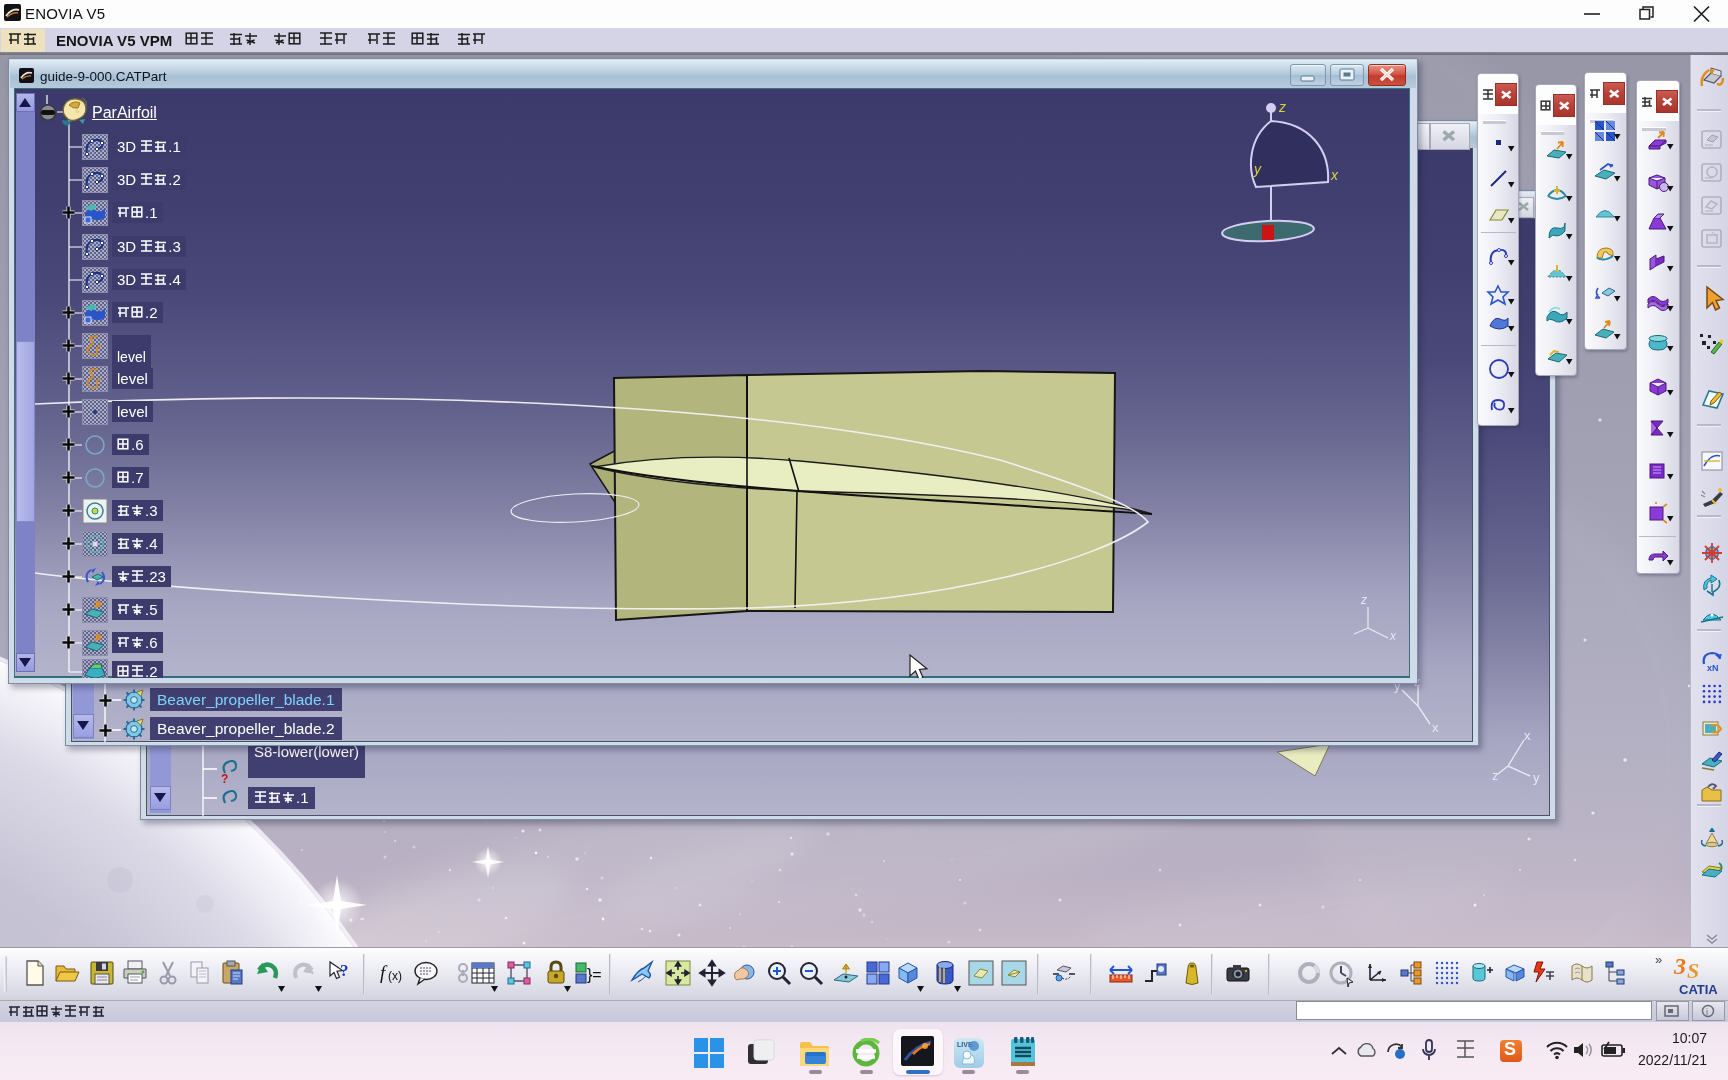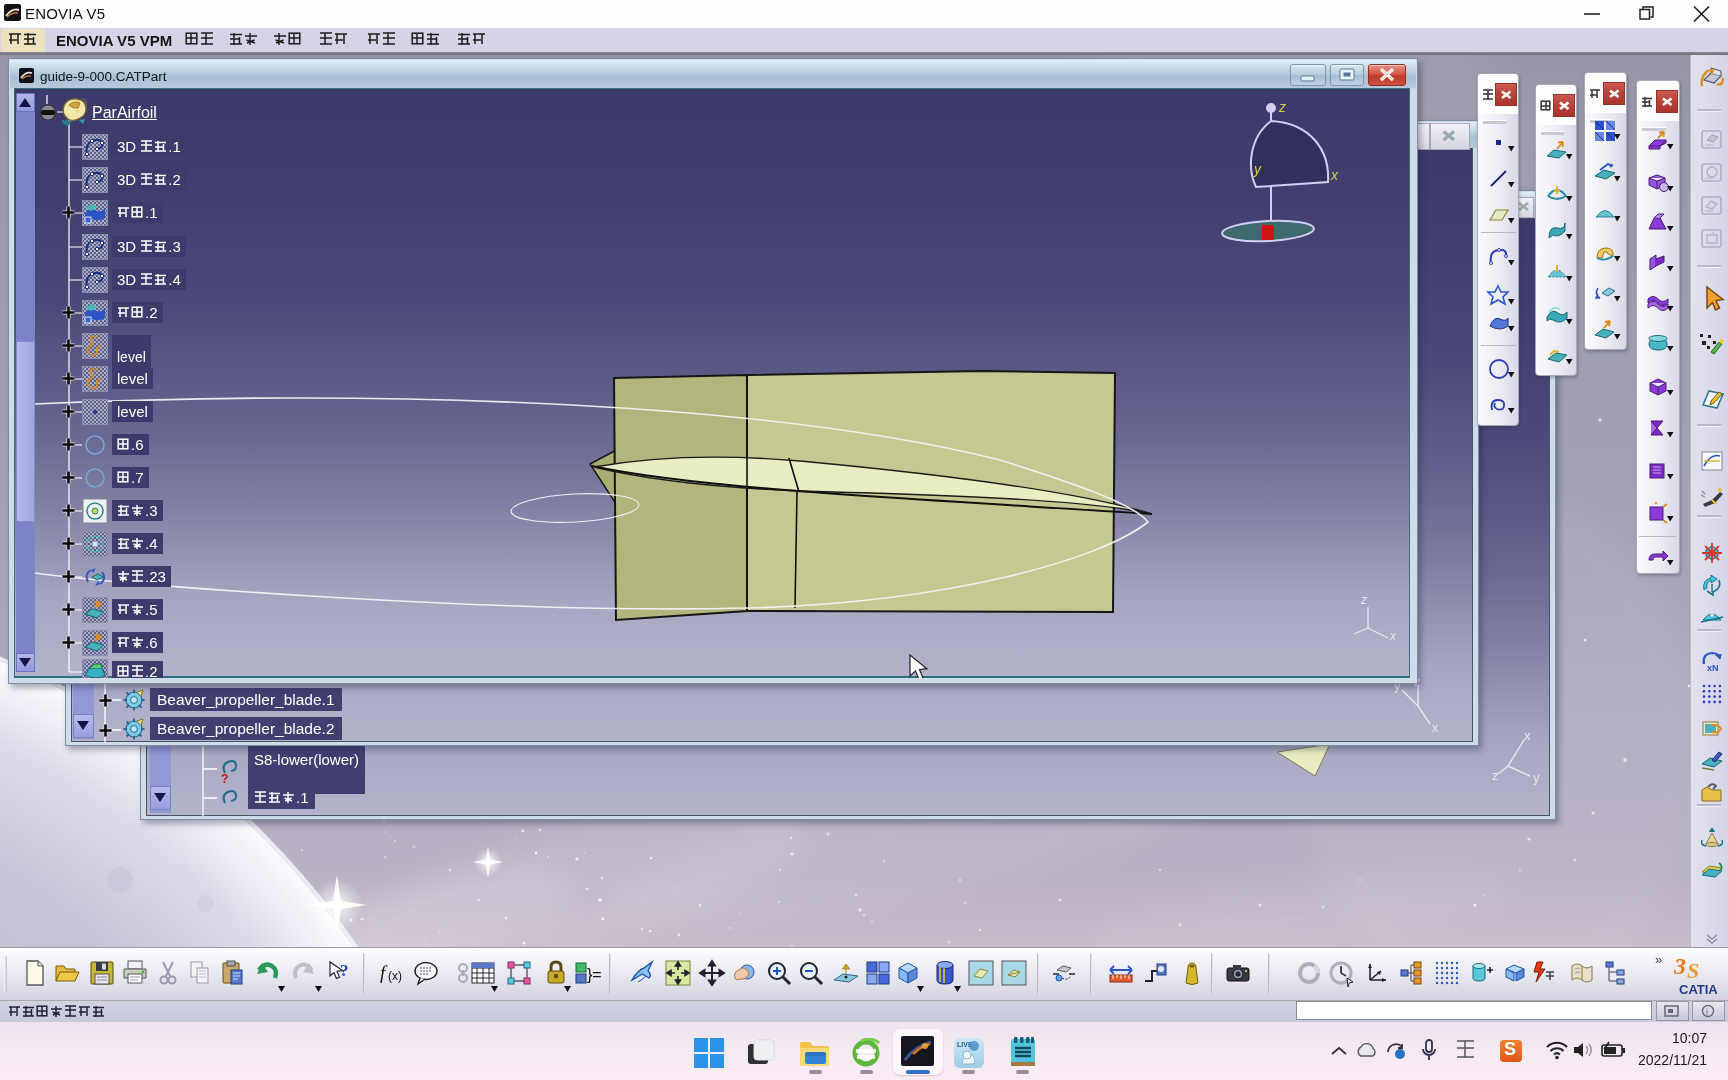--- a/index.html
+++ b/index.html
@@ -294,21 +294,21 @@
       <path d="M0 0 h12 l-6 9 z" fill="#16164a"></path>
     </svg>
 <svg class="abs" style="left:198px;top:744px;" width="200" height="72" viewBox="0 0 200 72">
       <path d="M5 0 V72 M5 25 h14 M5 54 h14" stroke="#fff" stroke-width="1.3" fill="none"></path>
     </svg>
 <svg class="abs" style="left:219px;top:757px;" width="24" height="24" viewBox="0 0 24 24">
       <path d="M6 16 Q2 8 9 5 Q16 2 17 8" stroke="#1b6f8c" stroke-width="2.2" fill="none"></path>
       <path d="M17 8 Q18 13 12 14" stroke="#1b6f8c" stroke-width="2.2" fill="none" opacity=".9"></path>
     </svg>
 <div class="abs" style="left:221px;top:772px;width:11px;height:12px;color:#cc1111;font-weight:bold;font-size:12px;">?</div>
-<div class="abs" style="left:248px;top:741px;height:37px;background:#403f70;color:#fff;font-size:15px;line-height:22px;padding:8px 6px;">S8-lower(lower)</div>
+<div class="abs" style="left:248px;top:741px;height:37px;background:#403f70;color:#fff;font-size:15px;line-height:22px;padding:0 6px;">S8-lower(lower)</div>
 <svg class="abs" style="left:219px;top:787px;" width="24" height="24" viewBox="0 0 24 24">
       <path d="M6 16 Q2 8 9 5 Q16 2 17 8" stroke="#1b6f8c" stroke-width="2.2" fill="none"></path>
       <path d="M17 8 Q18 13 12 14" stroke="#1b6f8c" stroke-width="2.2" fill="none" opacity=".9"></path>
     </svg>
 <div class="abs" style="left:248px;top:787px;height:22px;background:#403f70;color:#fff;font-size:15px;line-height:22px;padding:0 6px;"><svg width="14" height="14" viewBox="0 0 14 14" style="vertical-align:middle;position:relative;top:-1px;">
         <path d="M1 1h11M1 5h11M1 11h11M6 1v10" stroke="#fff" stroke-width="1.5" fill="none"></path>
       </svg><svg width="14" height="14" viewBox="0 0 14 14" style="vertical-align:middle;position:relative;top:-1px;">
         <path d="M1 2.5h11M1 11h11M4 1v11M1 7h9M9.5 4v7" stroke="#fff" stroke-width="1.5" fill="none"></path>
       </svg><svg width="14" height="14" viewBox="0 0 14 14" style="vertical-align:middle;position:relative;top:-1px;">
         <path d="M6 1v11M1 4h11M2.5 7L10 10M9.5 7L3 10" stroke="#fff" stroke-width="1.5" fill="none"></path>
@@ -342,21 +342,21 @@
       <path d="M7.5 1.5 V13.5 M1.5 7.5 H13.5" stroke="#0a0a0a" stroke-width="2.6"></path>
     </svg>
 <svg class="abs" style="left:122px;top:688px;" width="24" height="24" viewBox="0 0 24 24">
       <circle cx="12" cy="12" r="8" fill="#7ec8e0" stroke="#2a6a9a" stroke-width="1.2"></circle>
       <circle cx="12" cy="12" r="3.4" fill="#bfe6f2" stroke="#2a6a9a"></circle>
       <g stroke="#2a6a9a" stroke-width="2">
         <path d="M12 1.5 V5 M12 19 V22.5 M1.5 12 H5 M19 12 H22.5 M4.5 4.5 L7 7 M17 17 L19.5 19.5 M19.5 4.5 L17 7 M7 17 L4.5 19.5"></path>
       </g>
       <path d="M15 4 l6 -2 l-2 6" fill="#e8e070" stroke="#887722" stroke-width="1"></path>
     </svg>
-<div class="abs" style="left:150px;top:688px;height:23px;background:#403f70;color:#ffffff;font-size:15.5px;line-height:23px;padding:0 7px;">Beaver_propeller_blade.1</div>
+<div class="abs" style="left:150px;top:688px;height:23px;background:#403f70;color:#7dd3fc;font-size:15.5px;line-height:23px;padding:0 7px;">Beaver_propeller_blade.1</div>
 <svg class="abs" style="left:122px;top:717px;" width="24" height="24" viewBox="0 0 24 24">
       <circle cx="12" cy="12" r="8" fill="#7ec8e0" stroke="#2a6a9a" stroke-width="1.2"></circle>
       <circle cx="12" cy="12" r="3.4" fill="#bfe6f2" stroke="#2a6a9a"></circle>
       <g stroke="#2a6a9a" stroke-width="2">
         <path d="M12 1.5 V5 M12 19 V22.5 M1.5 12 H5 M19 12 H22.5 M4.5 4.5 L7 7 M17 17 L19.5 19.5 M19.5 4.5 L17 7 M7 17 L4.5 19.5"></path>
       </g>
       <path d="M15 4 l6 -2 l-2 6" fill="#e8e070" stroke="#887722" stroke-width="1"></path>
     </svg>
 <div class="abs" style="left:150px;top:717px;height:23px;background:#403f70;color:#fff;font-size:15.5px;line-height:23px;padding:0 7px;">Beaver_propeller_blade.2</div>
 <svg class="abs" style="left:1390px;top:676px;" width="56" height="56" viewBox="0 0 56 56">

